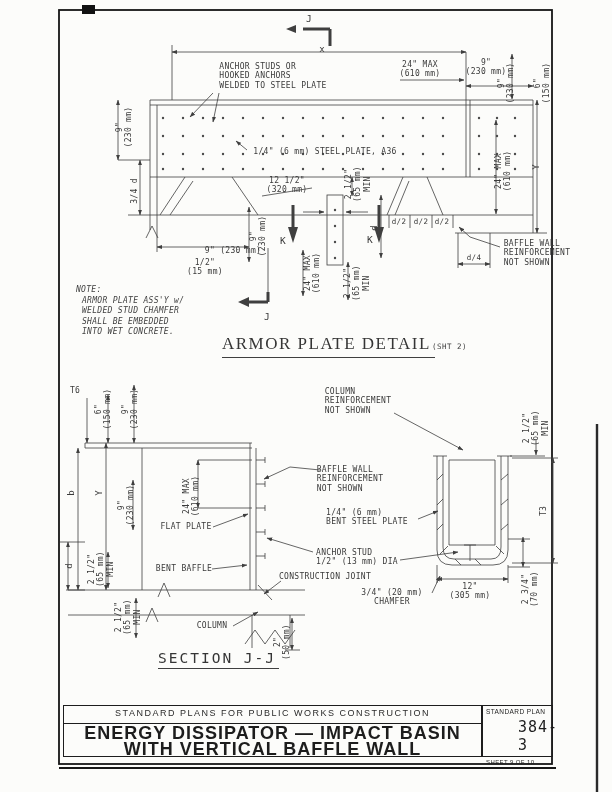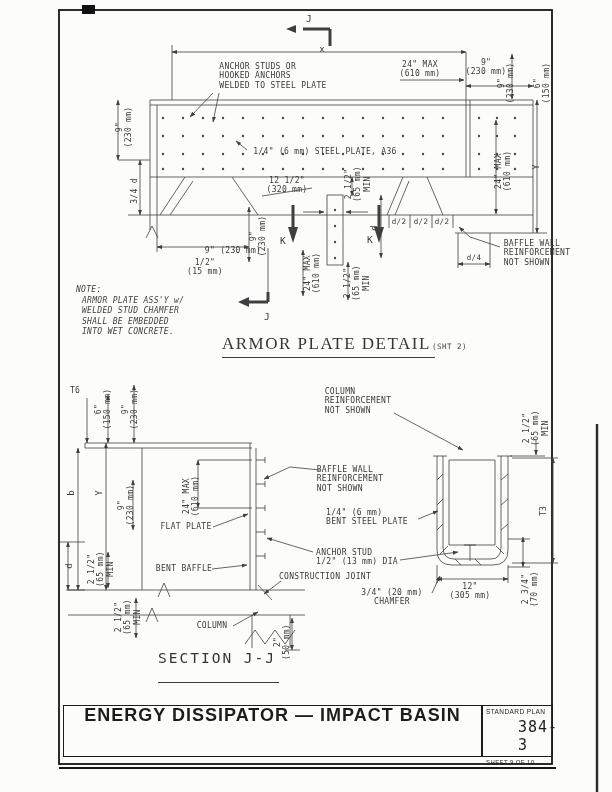--- a/index.html
+++ b/index.html
@@ -8,21 +8,21 @@
   svg{position:absolute;left:0;top:0;}
   #ann-layer{position:absolute;left:0;top:0;width:612px;height:792px;}
   .ann{position:absolute;white-space:pre;line-height:1.18;font-size:8px;letter-spacing:.3px;
        text-align:center;color:#3a3a3a;}
   .note{position:absolute;left:76px;top:285px;font-size:8px;line-height:10.5px;letter-spacing:.3px;font-style:italic;}
   .note .nl{padding-left:6px;white-space:pre;}
   .det-title{position:absolute;left:222px;top:334px;font-size:17px;letter-spacing:1.5px;
              border-bottom:1.5px solid #3f3f3f;padding:0 4px 3px 0;color:#353535;font-family:Liberation Serif, serif;}
   .det-suffix{position:absolute;left:432px;top:342px;font-size:7.5px;letter-spacing:.5px;}
   .sec-title{position:absolute;font-size:14.5px;letter-spacing:2px;border-bottom:1.4px solid #3f3f3f;
-             padding:0 3px 16px 0;color:#353535;}
+             padding:0 3px 2px 0;color:#353535;}
   .sec-jj{left:158px;top:650px;}
   .sec-kk{left:410px;top:648px;}
   .tb-main{position:absolute;left:63px;top:705px;width:417px;height:50px;border:1.6px solid #1d1d1d;
            font-family:"Liberation Sans", sans-serif;color:#1d1d1d;}
   .tb-row1{height:15px;border-bottom:1.4px solid #1d1d1d;text-align:center;font-size:9px;
            letter-spacing:1.5px;padding-top:2px;color:#2a2a2a;}
   .tb-row2{text-align:center;font-weight:bold;font-size:18px;letter-spacing:1px;line-height:16px;padding-top:1px;}
   .tb-right{position:absolute;left:482px;top:705px;width:69px;height:50px;border:1.6px solid #1d1d1d;
             border-left-width:1.4px;font-family:"Liberation Sans", sans-serif;color:#1d1d1d;}
   .tb-plan-label{font-size:6.5px;letter-spacing:.4px;padding:2px 0 0 3px;}
@@ -408,22 +408,24 @@
     <div class="nl">WELDED STUD CHAMFER</div>
     <div class="nl">SHALL BE EMBEDDED</div>
     <div class="nl">INTO WET CONCRETE.</div>
   </div>
 
   <div class="det-title">ARMOR PLATE DETAIL</div>
   <div class="det-suffix">(SHT 2)</div>
   <div class="sec-title sec-jj">SECTION J-J</div>
 
   <div class="tb-main">
+    <div class="tb-row1">STANDARD PLANS FOR PUBLIC WORKS CONSTRUCTION</div>
     <div class="tb-row2">
       <div>ENERGY DISSIPATOR — IMPACT BASIN</div>
+      <div>WITH VERTICAL BAFFLE WALL</div>
     </div>
   </div>
   <div class="tb-right">
     <div class="tb-plan-label">STANDARD PLAN</div>
     <div class="tb-plan-num">384-3</div>
     <div class="tb-sheet">SHEET 9 OF 10</div>
   </div>
 
 </div>
 

